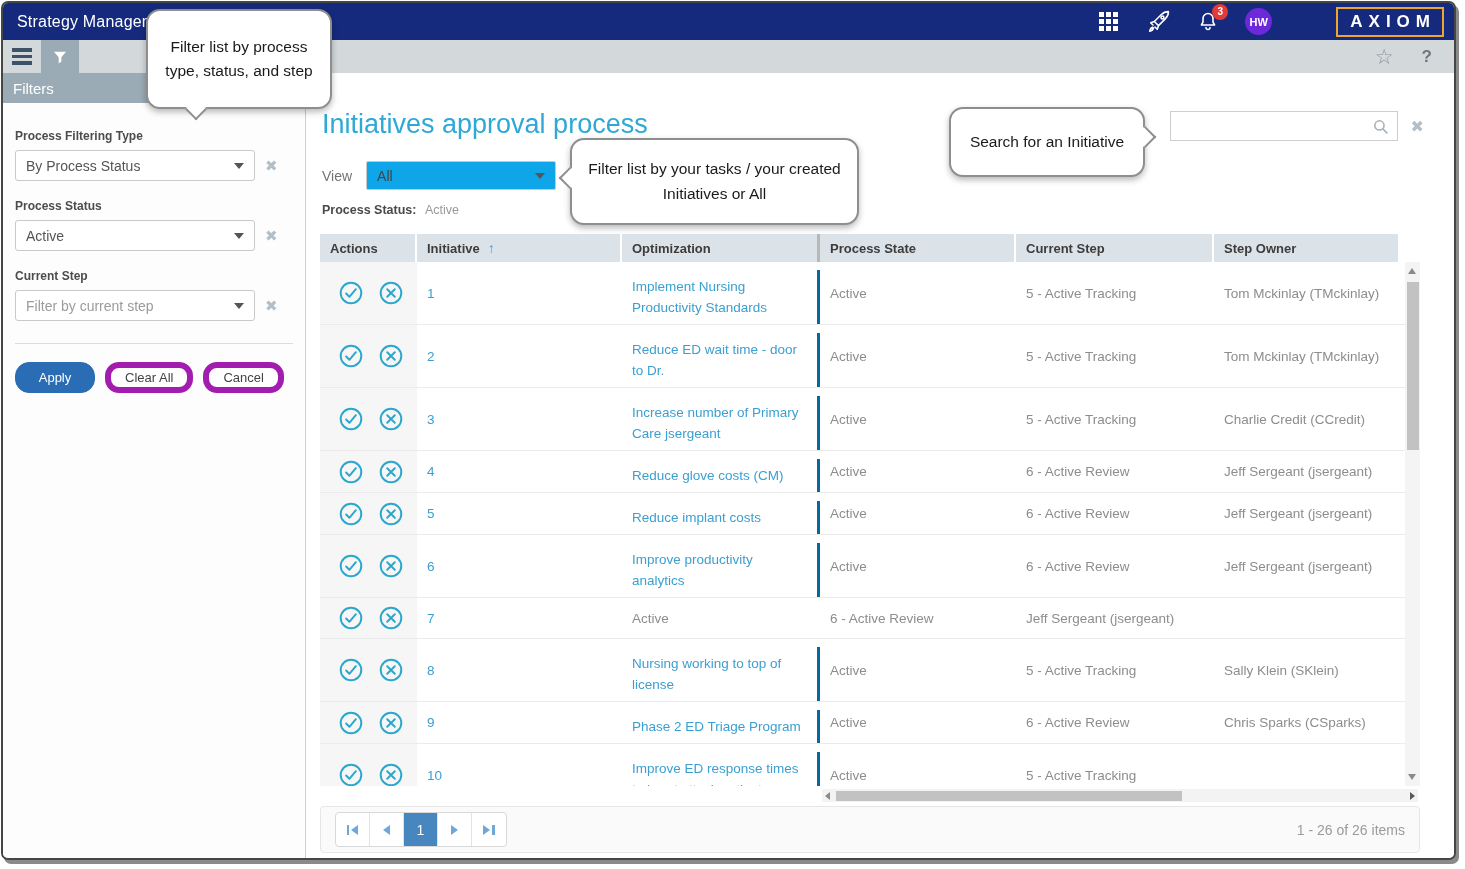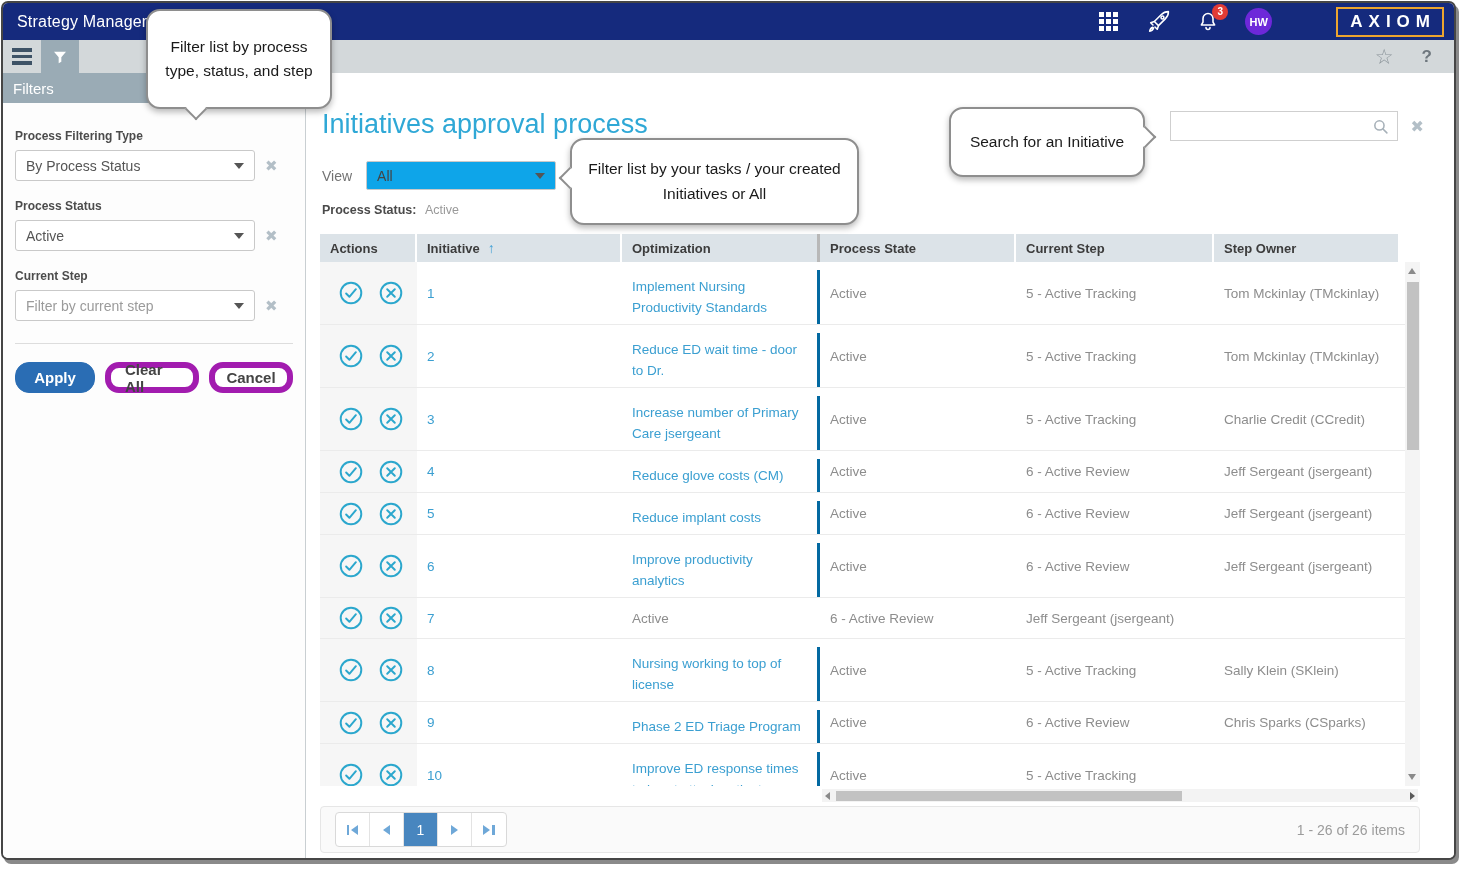--- a/index.html
+++ b/index.html
@@ -38,21 +38,21 @@
   .filter-panel { padding:16px 12px 0 12px; }
   .f-label { font-size:12px; font-weight:bold; color:#4c4c4c; margin:10px 0 7px 0; }
   .f-row { display:flex; align-items:center; gap:10px; }
   .select { flex:0 0 240px; height:31px; border:1px solid #c9c9c9; border-radius:3px; background:#fff;
     display:flex; align-items:center; padding:0 10px; font-size:14px; color:#555; position:relative; }
   .select.placeholder { color:#9b9b9b; }
   .caret { position:absolute; right:10px; width:0; height:0; border-left:5px solid transparent;
     border-right:5px solid transparent; border-top:6px solid #555; }
   .clear-x { color:#b3bfc7; font-size:15px; font-weight:bold; cursor:default; }
   .btn-row { display:flex; gap:10px; margin-top:22px; padding-top:18px; border-top:1px solid #ddd; }
-  .btn { height:31px; border-radius:14px; font-size:15px; display:flex; align-items:center; justify-content:center; padding:0 14px;font-weight:bold; }
+  .btn { height:31px; border-radius:14px; font-size:13px; display:flex; align-items:center; justify-content:center; padding:0 14px; }
   .btn-primary { background:#2a6db4; color:#fff; border:1px solid #2a6db4; min-width:80px; }
   .btn-plain { background:#fff; color:#444; border:6px solid #a21caf; min-width:72px; }
   
   .main { position:relative; flex:1; background:#fff; }
   .page-title { position:absolute; left:16px; top:36px; font-size:27px; color:#2fa8d6; font-weight:400; }
   .view-row { position:absolute; left:16px; top:88px; display:flex; align-items:center; gap:14px; }
   .view-label { font-size:14px; color:#737373; }
   .view-select { width:190px; height:29px; border:1px solid #c9c9c9; border-radius:2px; display:flex;
     align-items:center; padding:0 10px; font-size:14px; color:#444; position:relative; background:#0ea5e9; }
   .status-line { position:absolute; left:16px; top:130px; font-size:12.5px; }

